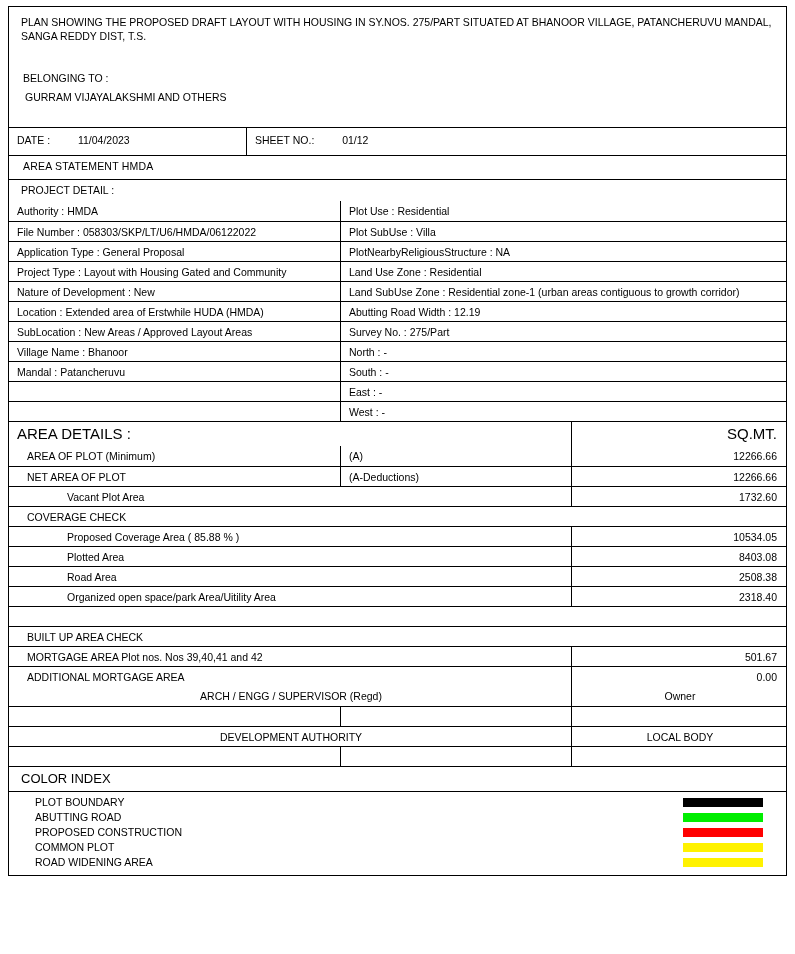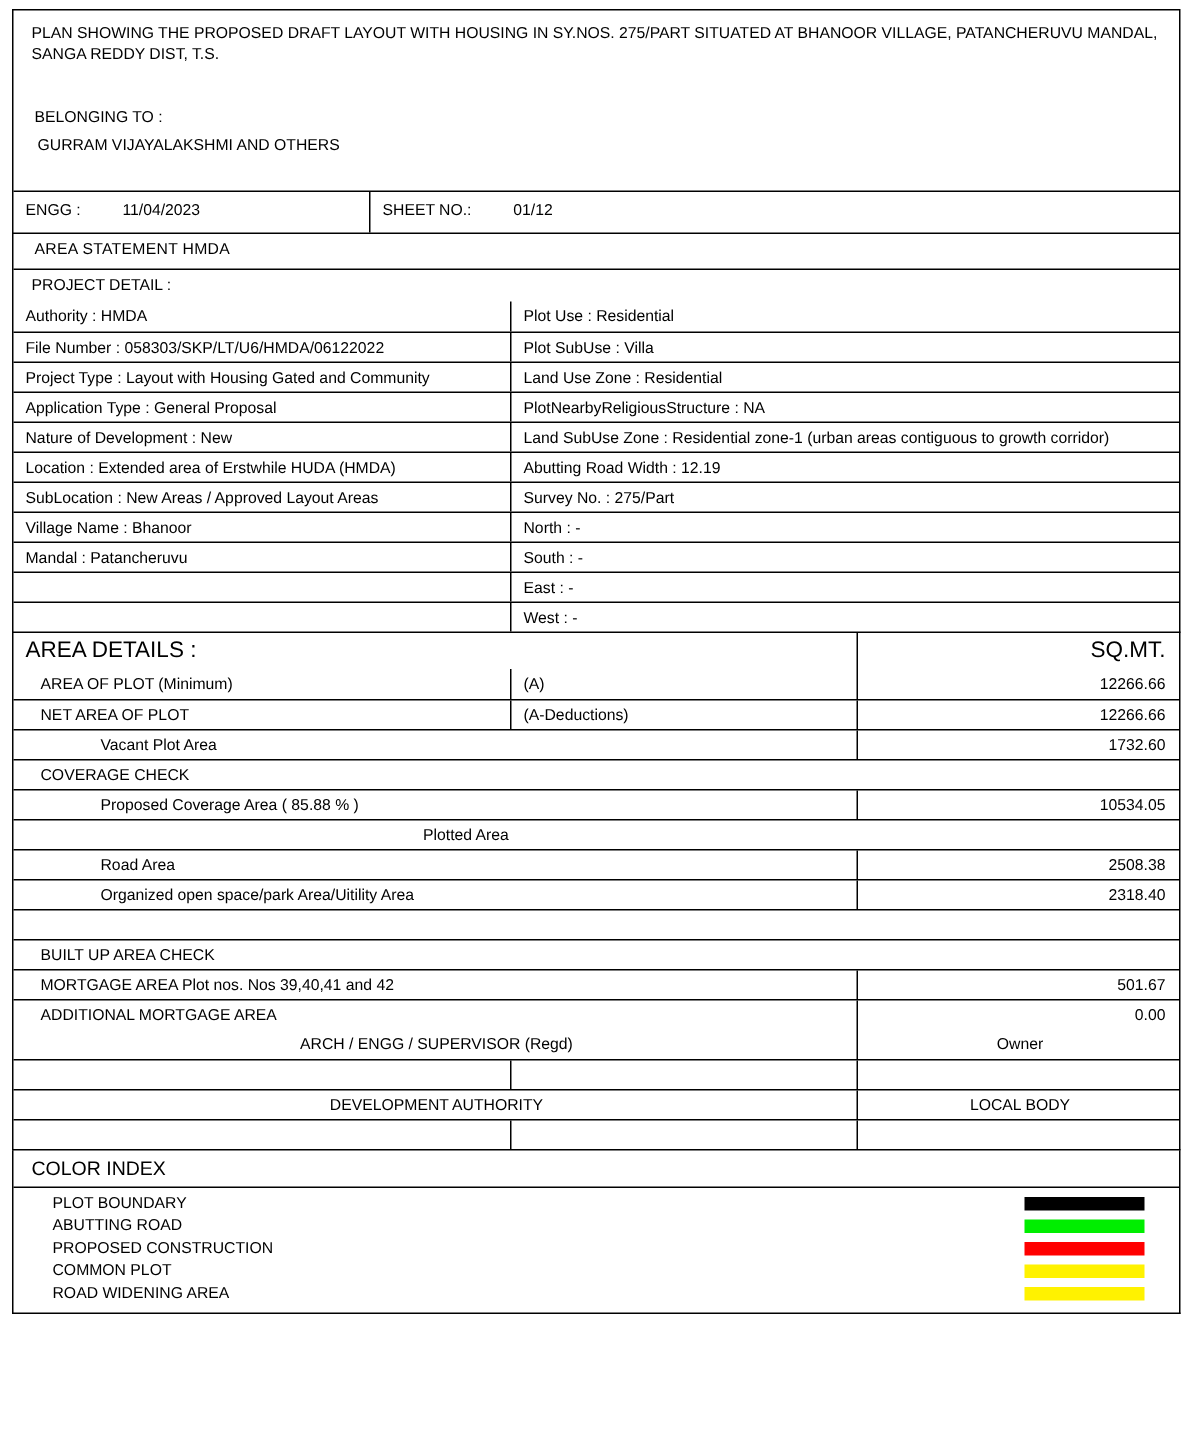--- a/index.html
+++ b/index.html
@@ -148,21 +148,21 @@
     </div>
     <div class="row" style="border-top:none;">
       <div class="cell belong" style="flex:1;">
         <div>BELONGING TO :</div>
         <div class="ln2">GURRAM VIJAYALAKSHMI AND OTHERS</div>
         <div class="titleblock-spacer"></div>
       </div>
     </div>
     <div class="row datebar">
       <div class="cell date-cell">
-        <span>ENGG :</span>
+        <span>DATE :</span>
         <span class="lbl-gap"></span>
         <span>11/04/2023</span>
       </div>
       <div class="cell sheet-cell vdiv">
         <span>SHEET NO.:</span>
         <span class="lbl-gap"></span>
         <span>01/12</span>
       </div>
     </div>
   </div>
@@ -177,26 +177,26 @@
     <div id="pd-rows">
         <div class="row">
           <div class="cell pd-left">Authority : HMDA</div>
           <div class="cell pd-right vdiv">Plot Use : Residential</div>
         </div>
         <div class="row">
           <div class="cell pd-left">File Number : 058303/SKP/LT/U6/HMDA/06122022</div>
           <div class="cell pd-right vdiv">Plot SubUse : Villa</div>
         </div>
         <div class="row">
+          <div class="cell pd-left">Application Type : General Proposal</div>
+          <div class="cell pd-right vdiv">PlotNearbyReligiousStructure : NA</div>
+        </div>
+        <div class="row">
           <div class="cell pd-left">Project Type : Layout with Housing Gated and Community</div>
           <div class="cell pd-right vdiv">Land Use Zone : Residential</div>
-        </div>
-        <div class="row">
-          <div class="cell pd-left">Application Type : General Proposal</div>
-          <div class="cell pd-right vdiv">PlotNearbyReligiousStructure : NA</div>
         </div>
         <div class="row">
           <div class="cell pd-left">Nature of Development : New</div>
           <div class="cell pd-right vdiv">Land SubUse Zone : Residential zone-1 (urban areas contiguous to growth corridor)</div>
         </div>
         <div class="row">
           <div class="cell pd-left">Location : Extended area of Erstwhile HUDA (HMDA)</div>
           <div class="cell pd-right vdiv">Abutting Road Width : 12.19</div>
         </div>
         <div class="row">
@@ -244,20 +244,21 @@
         </div>
         <div class="row">
           <div class="cell ad-full indent1">COVERAGE CHECK</div>
         </div>
         <div class="row">
           <div class="cell ad-wide indent2">Proposed Coverage Area ( 85.88 % )</div>
           <div class="cell ad-c3 vdiv">10534.05</div>
         </div>
         <div class="row">
           <div class="cell ad-wide indent2">Plotted Area</div>
+          <div class="cell ad-c3 vdiv">8403.08</div>
         </div>
         <div class="row">
           <div class="cell ad-wide indent2">Road Area</div>
           <div class="cell ad-c3 vdiv">2508.38</div>
         </div>
         <div class="row">
           <div class="cell ad-wide indent2">Organized open space/park Area/Uitility Area</div>
           <div class="cell ad-c3 vdiv">2318.40</div>
         </div>
         <div class="row emptyrow">

